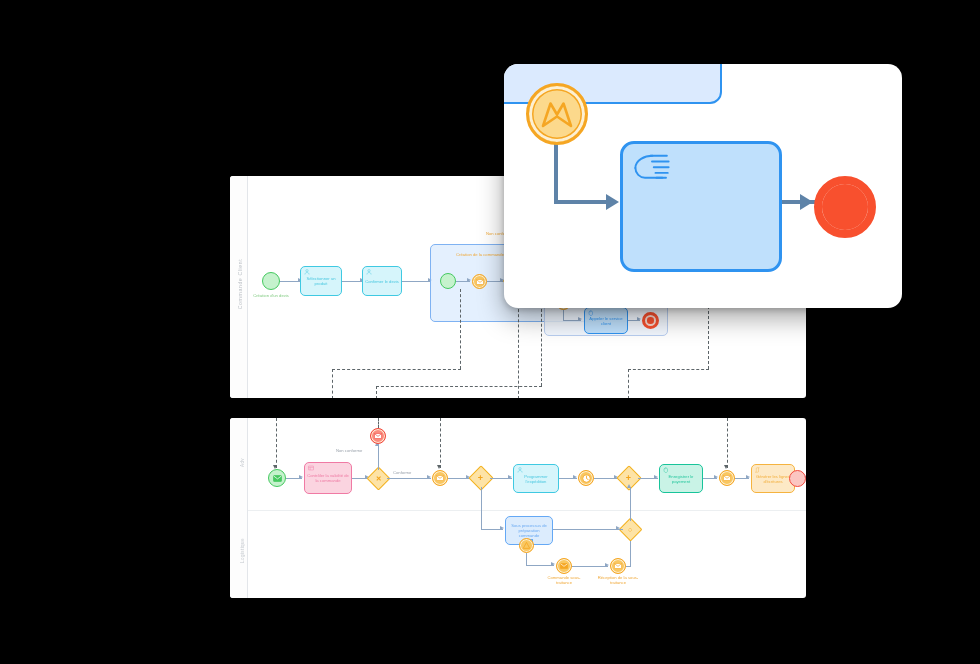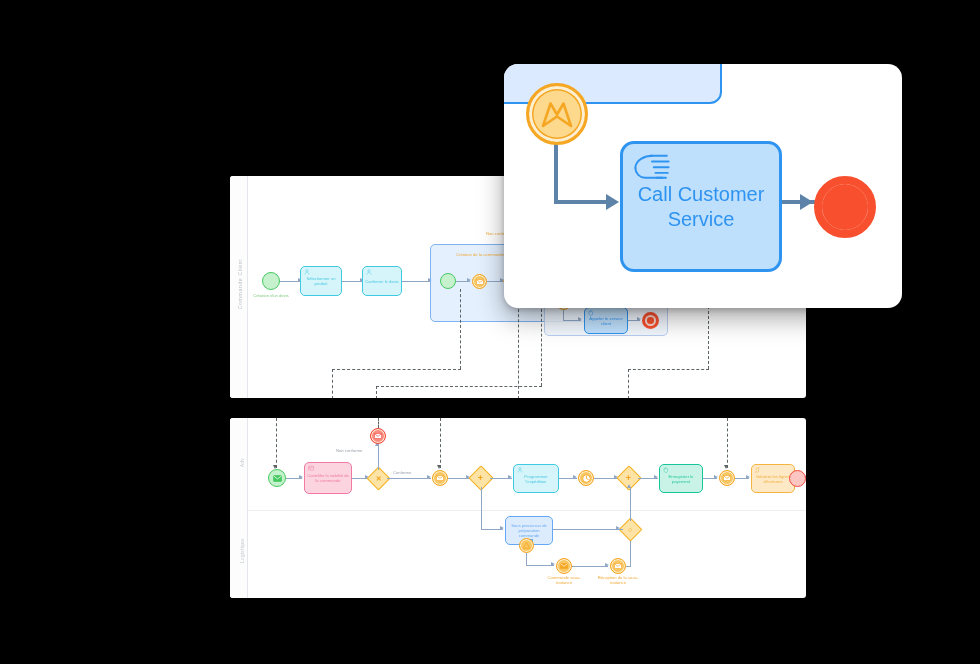--- a/index.html
+++ b/index.html
@@ -568,21 +568,20 @@
         <path d="M6 32 13.5 9.5 20 20.5 26.5 9.5 34 32 20 22.5z" fill="none" stroke="#f5a623" stroke-width="2.6" stroke-linejoin="round"></path>
       </svg>
     </div>
 
     <div id="detail-task">
       <svg id="detail-hand" viewBox="0 0 48 34">
         <path d="M5 20.5c0-4 2.5-8 6.5-10.5 4-2.5 9-3.5 13-3.5" fill="none" stroke="#2f93f0" stroke-width="2.2" stroke-linecap="round"></path>
         <path d="M5 20.5c0 6 5 11 11 11h20" fill="none" stroke="#2f93f0" stroke-width="2.2" stroke-linecap="round"></path>
         <path d="M22 6.5h19M24 13h19M26 19.5h17M28 26h14M29 31.5h11" fill="none" stroke="#2f93f0" stroke-width="2.2" stroke-linecap="round"></path>
       </svg>
-      <span id="detail-task-label">Call Customer Service</span>
     </div>
 
     <div id="detail-end">
       <span class="core"></span>
     </div>
   </div>
 
 </div>
 
 </body></html>

